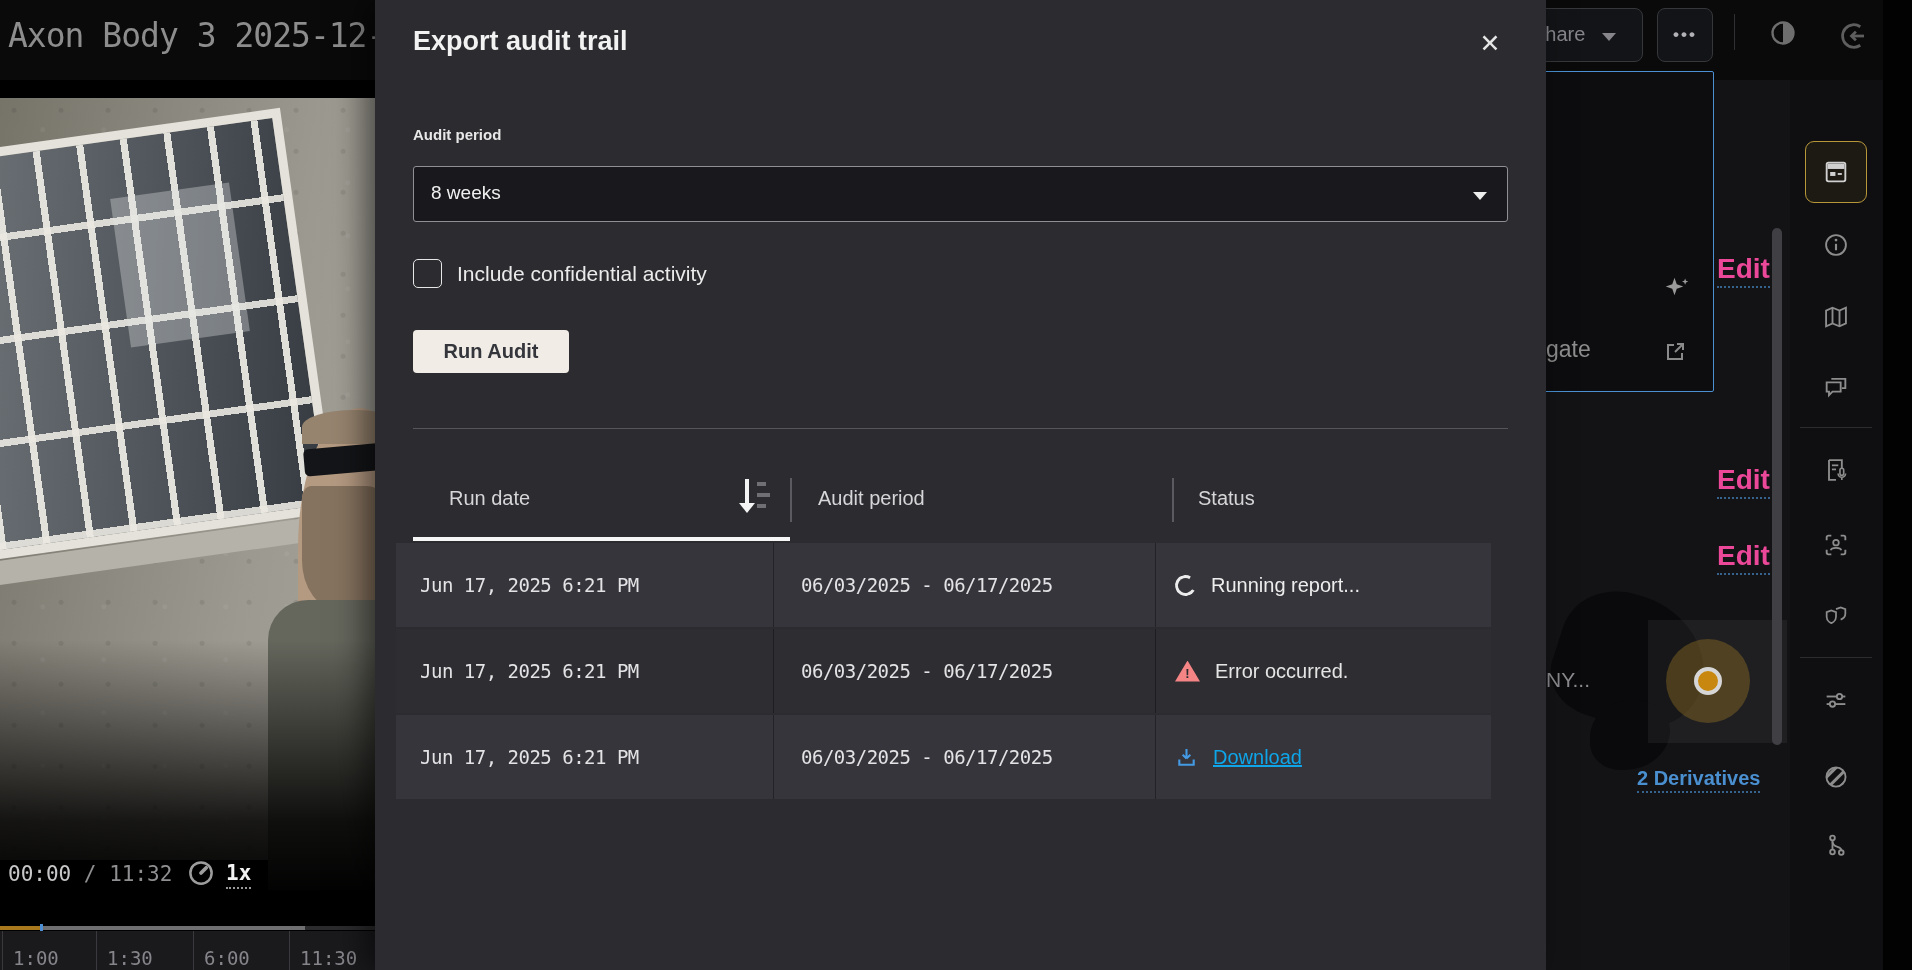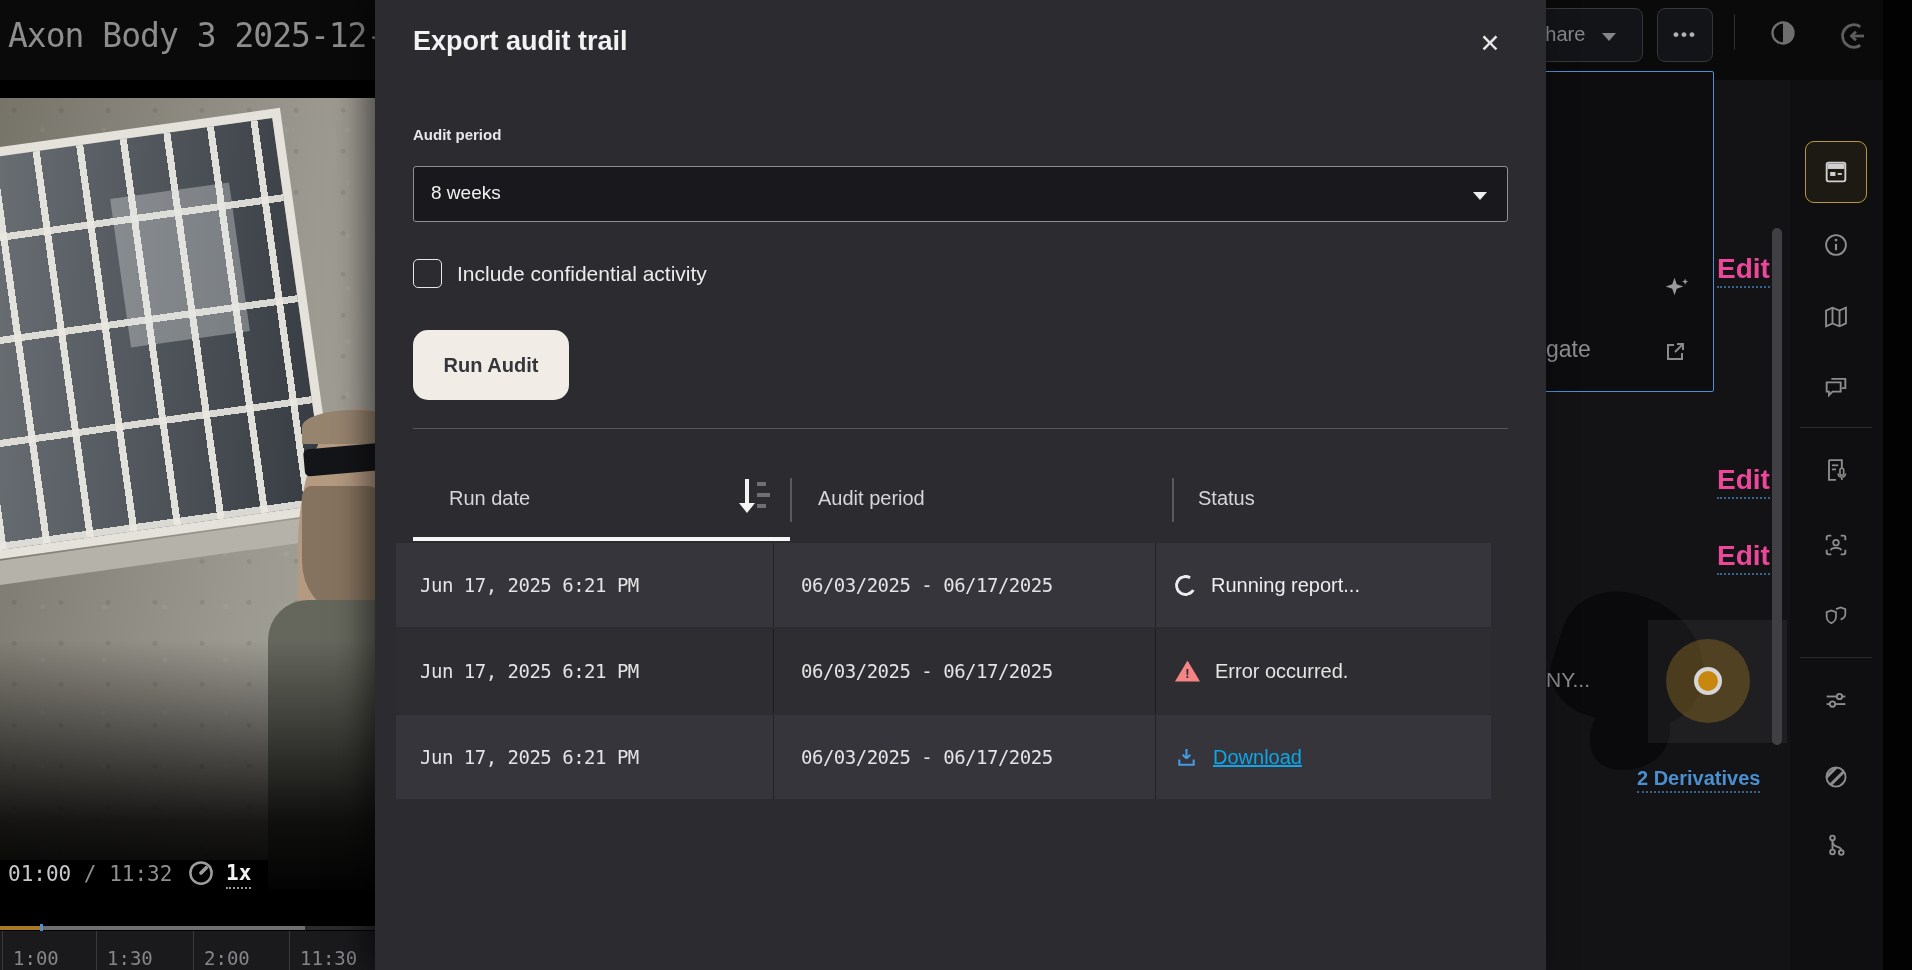--- a/index.html
+++ b/index.html
@@ -117,22 +117,22 @@
     color:#e6e6e6; display:flex; align-items:center; justify-content:center; cursor:pointer; }
   #field-label { position:absolute; left:38px; top:126px; font-size:15px; font-weight:600; color:#e8e8e8; }
   #period-select { position:absolute; left:38px; top:166px; width:1095px; height:56px; background:#19191d;
     border:1px solid #8f8f94; border-radius:3px; cursor:pointer; }
   #period-value { position:absolute; left:17px; top:15px; font-size:19px; color:#f0f0f0; }
   #select-caret { position:absolute; right:20px; top:25px; width:0; height:0;
     border-left:7px solid transparent; border-right:7px solid transparent; border-top:8px solid #ededed; }
   #confidential-checkbox { position:absolute; left:38px; top:259px; width:29px; height:29px;
     border:1.5px solid #e6e6e6; border-radius:5px; background:transparent; cursor:pointer; }
   #checkbox-label { position:absolute; left:82px; top:262px; font-size:21px; color:#ebebeb; }
-  #run-audit-btn { position:absolute; left:38px; top:330px; width:156px; height:70px; background:#f1ede6;
-    border:none; border-radius:15px; font-family:"Liberation Sans",sans-serif; font-size:20px; font-weight:bold;
+  #run-audit-btn { position:absolute; left:38px; top:330px; width:156px; height:43px; background:#f1ede6;
+    border:none; border-radius:4px; font-family:"Liberation Sans",sans-serif; font-size:20px; font-weight:bold;
     color:#34363c; cursor:pointer; }
   #modal-divider { position:absolute; left:38px; top:428px; width:1095px; height:1px; background:#55555a; }
 
   .th { position:absolute; font-size:20px; color:#d6d6d8; }
   #th-rundate { left:74px; top:487px; }
   #th-audit { left:443px; top:487px; }
   #th-status { left:823px; top:487px; }
   .th-divider { position:absolute; top:478px; width:2px; height:44px; background:#5a5a60; }
   #th-div-1 { left:415px; } #th-div-2 { left:797px; }
   #sort-icon { position:absolute; left:363px; top:477px; width:34px; height:42px; }
@@ -201,42 +201,42 @@
     <div id="window-grid"></div>
     <div id="window-pane-hl"></div>
     <div id="window-sill"></div>
     <div id="person-head"></div>
     <div id="person-hair"></div>
     <div id="person-glasses"></div>
     <div id="person-beard"></div>
     <div id="person-shirt"></div>
     <div id="video-fade"></div>
 
-    <div id="video-controls"><span id="time-current">01:00</span><span id="time-sep"> / </span><span id="time-duration">11:32</span></div>
+    <div id="video-controls"><span id="time-current">00:00</span><span id="time-sep"> / </span><span id="time-duration">11:32</span></div>
     <span id="speedo-icon">
       <svg class="icon" width="30" height="30" viewBox="0 0 24 24">
         <circle cx="12" cy="12" r="8.5" fill="none" stroke="#9d9d9d" stroke-width="2"></circle>
         <line x1="12" y1="12" x2="16.2" y2="7.8" stroke="#9d9d9d" stroke-width="3" stroke-linecap="round"></line>
       </svg>
     </span>
     <span id="speed-btn">1x</span>
 
     <div id="progress-track">
       <div id="progress-orange"></div>
       <div id="progress-gray"></div>
     </div>
     <div id="playhead"></div>
     <div id="ruler">
       <span class="tick"></span>
       <span class="tick"></span>
       <span class="tick"></span>
       <span class="tick"></span>
       <span class="ruler-label mono">1:00</span>
       <span class="ruler-label mono">1:30</span>
-      <span class="ruler-label mono">2:00</span>
+      <span class="ruler-label mono">6:00</span>
       <span class="ruler-label mono">11:30</span>
     </div>
   </div>
 
   <div id="detail-bg"></div>
   <div id="rail-bg"></div>
   <div id="black-strip"></div>
 
   <div id="map-blob-1"></div>
   <div id="map-blob-2"></div>

